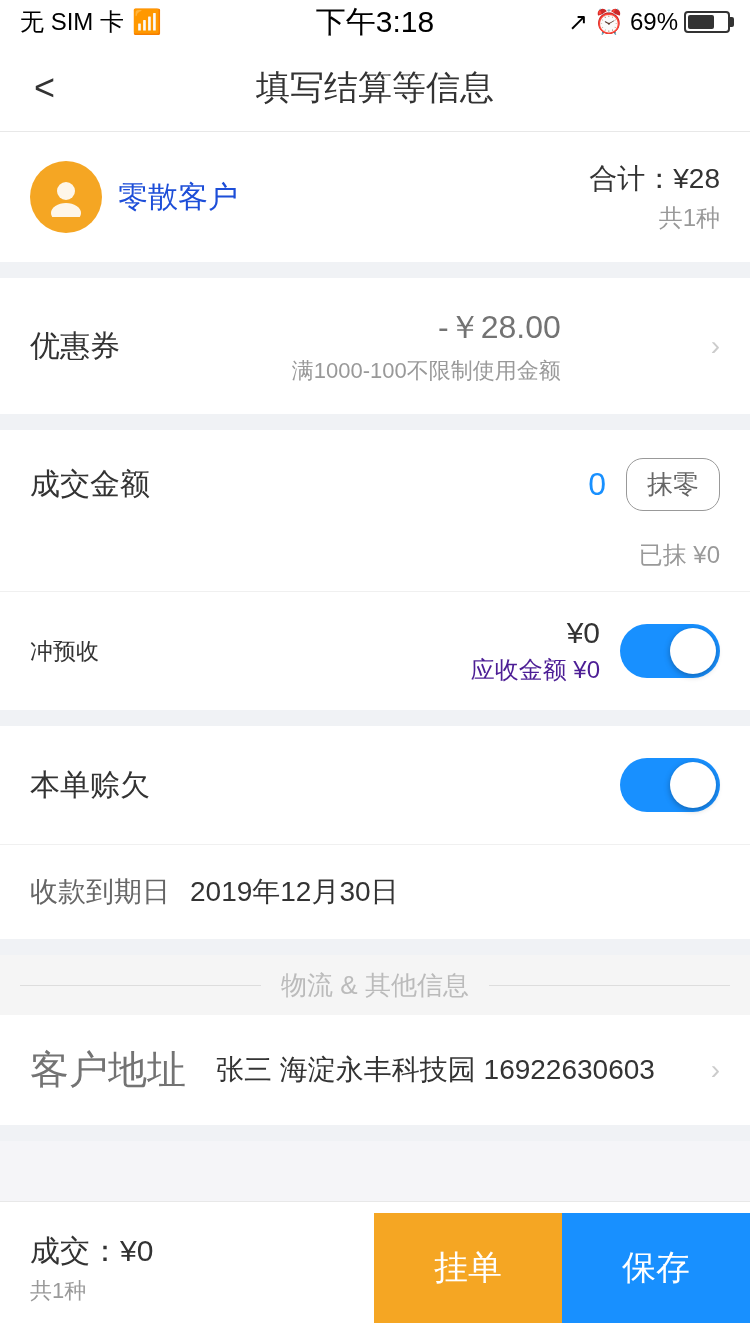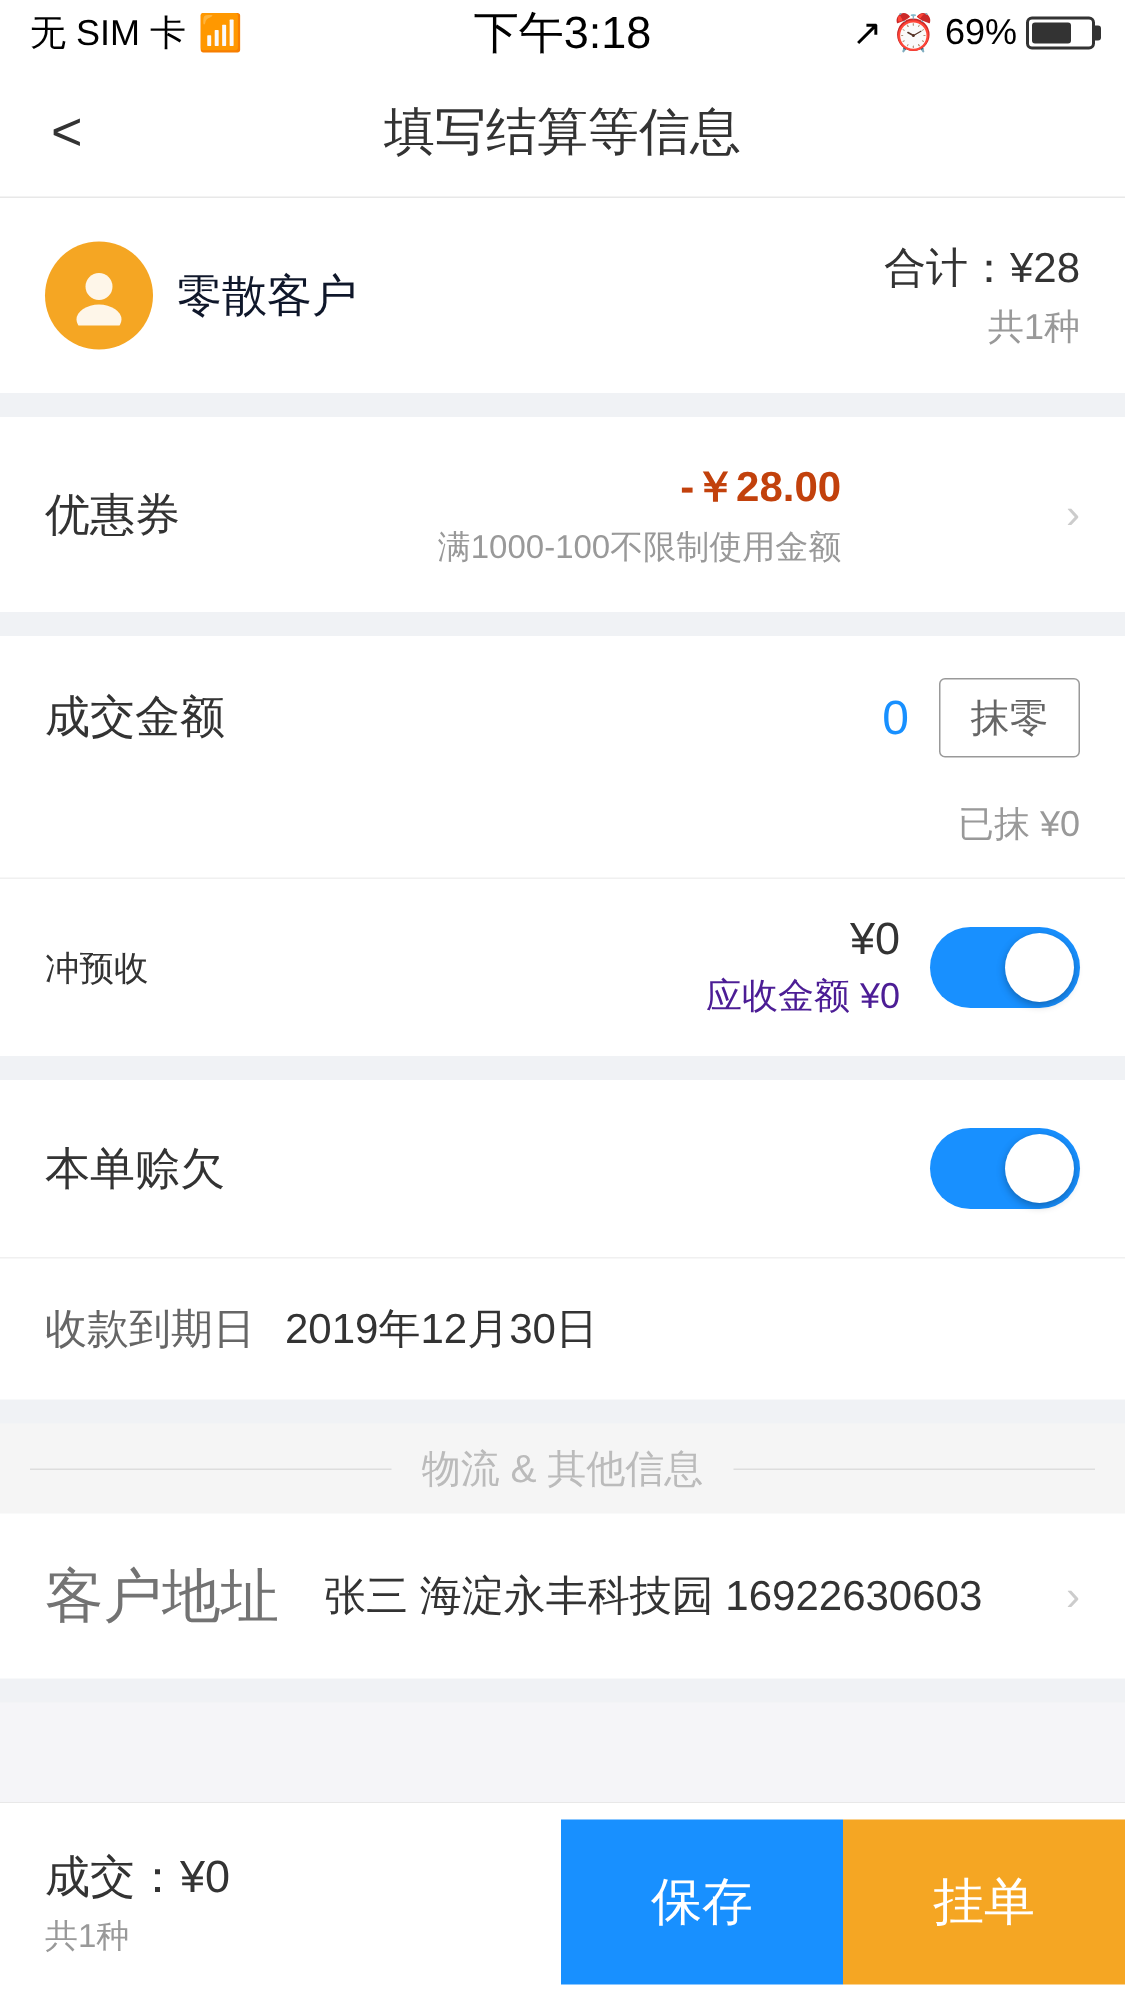--- a/index.html
+++ b/index.html
@@ -120,21 +120,21 @@
       border-radius: 50%;
       background: #f5a623;
       display: flex;
       align-items: center;
       justify-content: center;
       font-size: 36px;
       color: #fff;
     }
     .customer-name {
       font-size: 30px;
-      color: #0f172a;
+      color: #1d4ed8;
       font-family: Liberation Serif, serif;
     }
     .customer-right {
       text-align: right;
     }
     .total-amount {
       font-size: 28px;
       color: #333;
     }
     .total-count {
@@ -157,23 +157,23 @@
     .discount-row {
       padding: 28px 30px;
       display: flex;
       align-items: center;
       justify-content: space-between;
     }
     .discount-right {
       text-align: right;
     }
     .discount-amount {
-      font-size: 28px;
-      color: #c2410c;
-      font-weight: 700;
+      font-size: 32px;
+      color: #737373;
+      font-weight: 400;
     }
     .discount-desc {
       font-size: 22px;
       color: #999;
       margin-top: 6px;
     }
 
     
     .amount-section {
       background: #fff;
@@ -191,21 +191,21 @@
       gap: 20px;
     }
     .amount-value {
       font-size: 32px;
       color: #1890ff;
       min-width: 60px;
       text-align: right;
     }
     .round-zero-btn {
       border: 1px solid #999;
-      border-radius: 4px;
+      border-radius: 17px;
       padding: 8px 20px;
       font-size: 26px;
       color: #666;
       background: #fff;
       cursor: pointer;
     }
     .amount-sub {
       font-size: 24px;
       color: #999;
       padding: 0 30px 20px;
@@ -496,15 +496,15 @@
 
 <div class="gray-bg"></div>
 
 <div class="footer">
   <div class="footer-info">
     <div class="footer-deal">
       <span>成交：</span><span>¥0</span>
     </div>
     <div class="footer-count">共1种</div>
   </div>
+  <div class="footer-btn btn-hang">挂单</div>
   <div class="footer-btn btn-save">保存</div>
-  <div class="footer-btn btn-hang">挂单</div>
 </div>
 
 </body></html>

